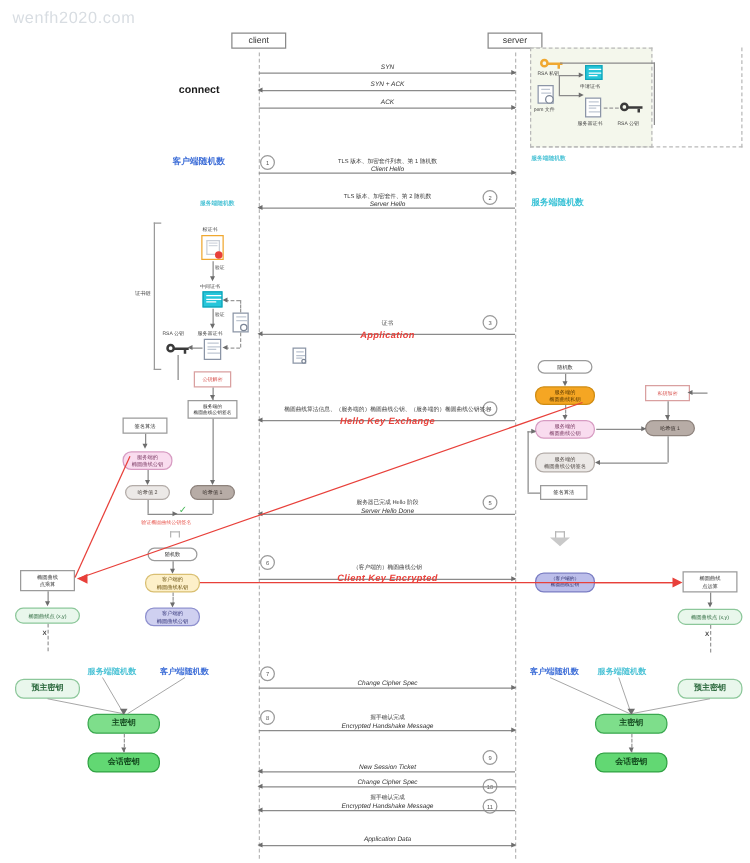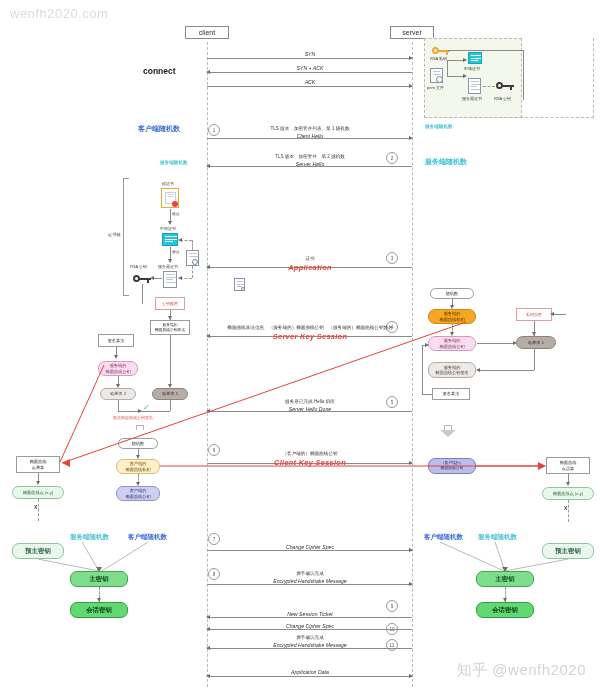--- a/index.html
+++ b/index.html
@@ -74,21 +74,20 @@
   .dotbox{border:1px dashed #b9b9b9;}
   .certbox{background:#f4f7ec;border:1px dashed #b9b9b9;}
   .chk{color:#49b85a;font-size:8px;font-weight:700;}
 </style>
 </head>
 <body>
 
 <div class="canvas">
 
   <div class="abs wm-tl">wenfh2020.com</div>
-  <div class="abs wm-br">知乎 @wenfh2020</div>
 
   <div class="abs actor" style="left:185px;top:26px;">client</div>
   <div class="abs lifeline" style="left:207px;top:42px;height:645px;"></div>
 
   <div class="abs actor" style="left:390px;top:26px;">server</div>
   <div class="abs lifeline" style="left:412px;top:42px;height:645px;"></div>
 
   <div class="abs lab big" style="left:143px;top:66px;">connect</div>
 
   <div class="abs msgline" style="left:207px;top:58px;width:205px;"></div>
@@ -125,33 +124,33 @@
     <div class="abs" style="left:1.5px;top:2px;width:6px;height:1px;background:#b9c2cf;"></div>
     <div class="abs" style="left:1.5px;top:4.5px;width:7px;height:1px;background:#b9c2cf;"></div>
     <div class="abs" style="left:1.5px;top:7px;width:5px;height:1px;background:#b9c2cf;"></div>
     <div class="abs" style="left:5.5px;top:7.5px;width:4.5px;height:4.5px;border-radius:50%;border:1px solid #7b8596;background:#fff;"></div>
   </div>
 
   <div class="abs stepnum" style="left:386px;top:321px;">4</div>
   <div class="abs msgline" style="left:207px;top:336px;width:205px;"></div>
   <div class="abs arrowhead al" style="left:206px;top:333.5px;"></div>
   <div class="abs msglabel" style="left:310px;top:325px;">椭圆曲线算法信息、（服务端的）椭圆曲线公钥、（服务端的）椭圆曲线公钥签名</div>
-  <div class="abs msglabel red" style="left:310px;top:331.5px;">Server Key Session</div>
+  <div class="abs msglabel red" style="left:310px;top:331.5px;">Hello Key Exchange</div>
 
   <div class="abs stepnum" style="left:386px;top:396px;">5</div>
   <div class="abs msgline" style="left:207px;top:411px;width:205px;"></div>
   <div class="abs arrowhead al" style="left:206px;top:408.5px;"></div>
   <div class="abs msglabel" style="left:310px;top:399px;">服务器已完成 Hello 阶段</div>
   <div class="abs msglabel blk" style="left:310px;top:406px;">Server Hello Done</div>
 
   <div class="abs stepnum" style="left:208px;top:444px;">6</div>
   <div class="abs msgline" style="left:207px;top:463px;width:205px;"></div>
   <div class="abs arrowhead ar" style="left:409px;top:460.5px;"></div>
   <div class="abs msglabel" style="left:310px;top:451px;">（客户端的）椭圆曲线公钥</div>
-  <div class="abs msglabel red" style="left:310px;top:457.5px;">Client Key Session</div>
+  <div class="abs msglabel red" style="left:310px;top:457.5px;">Client Key Encrypted</div>
 
   <div class="abs stepnum" style="left:208px;top:533px;">7</div>
   <div class="abs msgline" style="left:207px;top:550px;width:205px;"></div>
   <div class="abs arrowhead ar" style="left:409px;top:547.5px;"></div>
   <div class="abs msglabel blk" style="left:310px;top:544px;">Change Cipher Spec</div>
 
   <div class="abs stepnum" style="left:208px;top:568px;">8</div>
   <div class="abs msgline" style="left:207px;top:584px;width:205px;"></div>
   <div class="abs arrowhead ar" style="left:409px;top:581.5px;"></div>
   <div class="abs msglabel" style="left:310px;top:571px;">握手确认完成</div>

